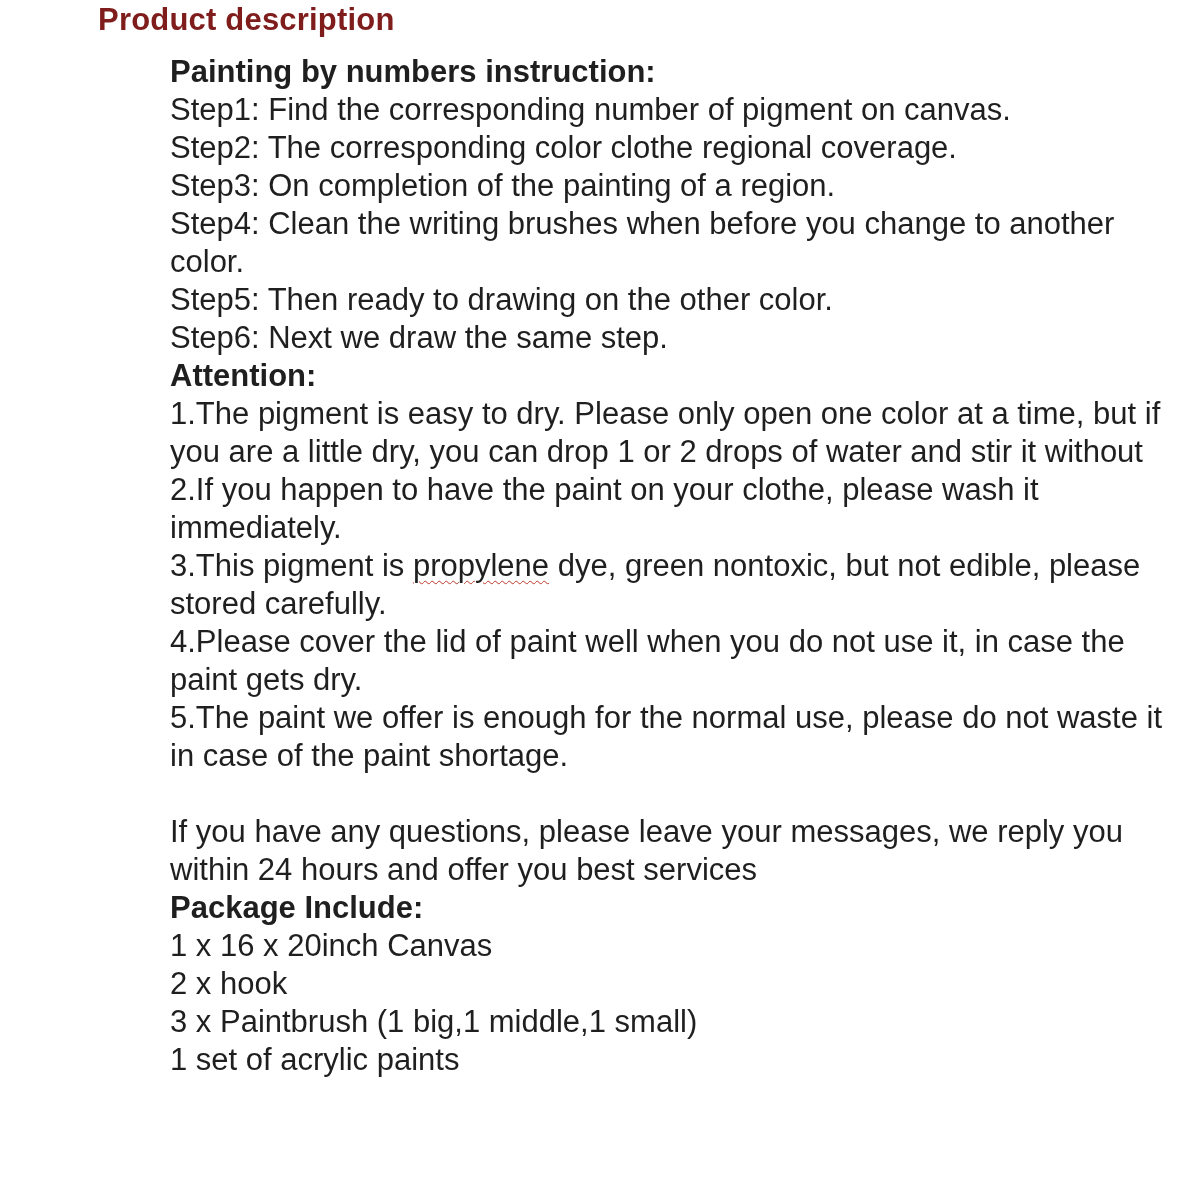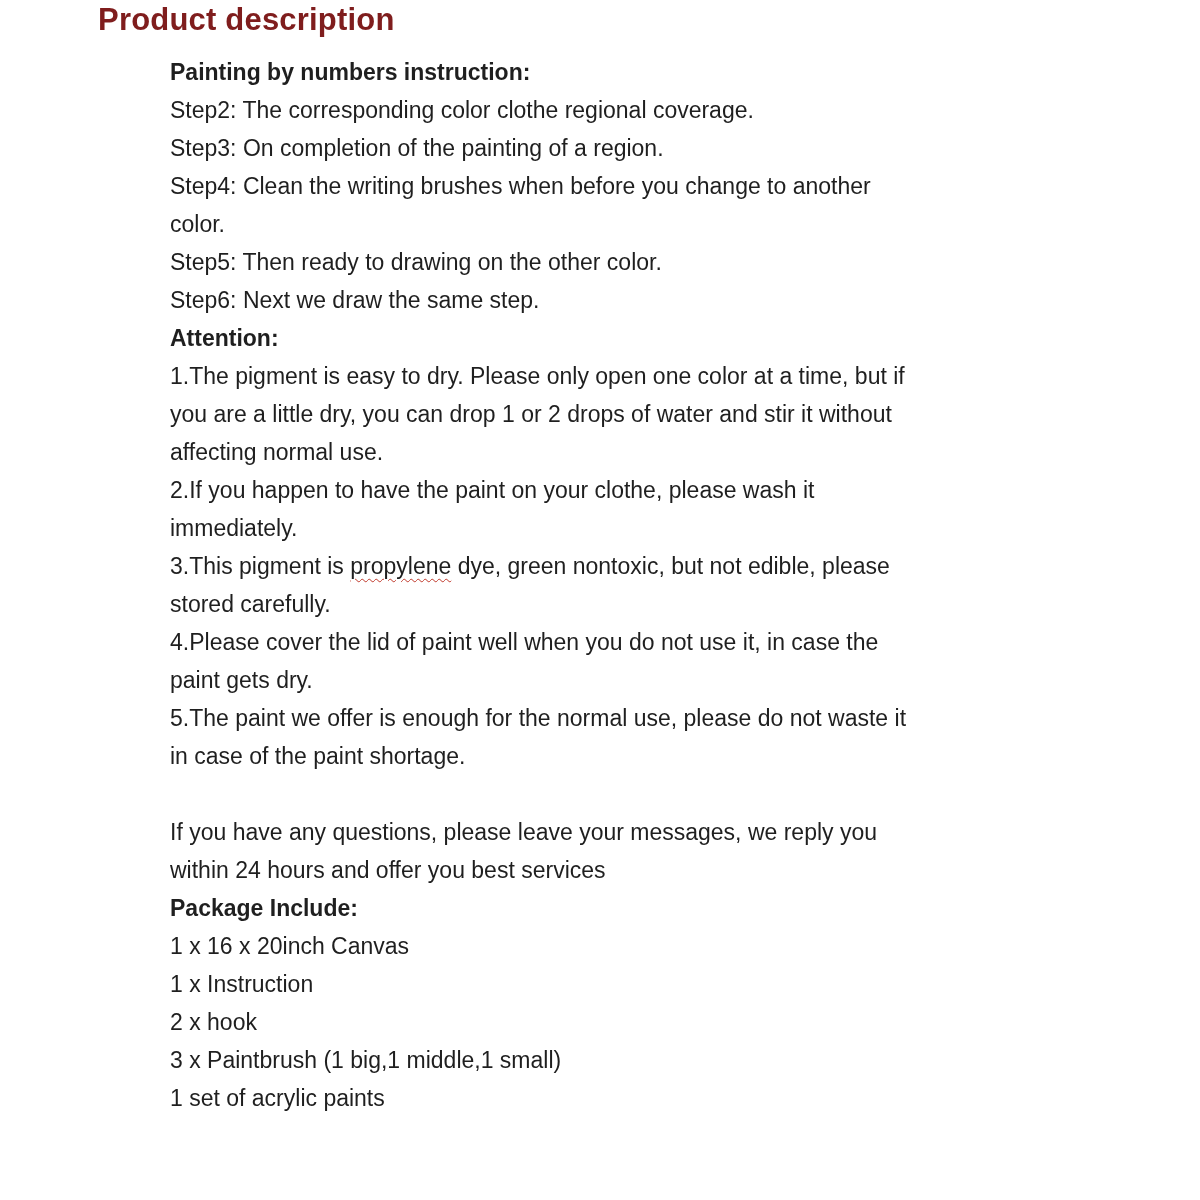--- a/index.html
+++ b/index.html
@@ -1,54 +1,53 @@
 <!DOCTYPE html>
 <html><head>
 <meta charset="utf-8">
 <style>
   html, body { margin: 0; padding: 0; background: #ffffff; }
   body { width: 1200px; height: 1200px; position: relative; overflow: hidden; font-family: "Liberation Sans", sans-serif; color: #1f1f1f; }
   .title { position: absolute; left: 98px; top: 2px; font-size: 31px; font-weight: bold; color: #7f1d1d; letter-spacing: 0.2px; }
-  .content { position: absolute; left: 170px; top: 53px; width: 960px; font-size: 23px; line-height: 38px; }
+  .content { position: absolute; left: 170px; top: 53px; width: 960px; font-size: 31px; line-height: 38px; }
   .line { white-space: nowrap; }
   .bold { font-weight: bold; }
   .blank { height: 38px; }
   .squiggle { text-decoration: underline wavy #c0392b; text-decoration-thickness: 1px; text-underline-offset: 4px; }
 </style>
 </head>
 <body>
 
 <div class="title">Product description</div>
 
 <div class="content">
   <div class="line bold">Painting by numbers instruction:</div>
+  <div class="line">Step1: Find the corresponding number of pigment on canvas.</div>
   <div class="line">Step2: The corresponding color clothe regional coverage.</div>
   <div class="line">Step3: On completion of the painting of a region.</div>
   <div class="line">Step4: Clean the writing brushes when before you change to another</div>
   <div class="line">color.</div>
   <div class="line">Step5: Then ready to drawing on the other color.</div>
   <div class="line">Step6: Next we draw the same step.</div>
 
   <div class="line bold">Attention:</div>
   <div class="line">1.The pigment is easy to dry. Please only open one color at a time, but if</div>
   <div class="line">you are a little dry, you can drop 1 or 2 drops of water and stir it without</div>
-  <div class="line">affecting normal use.</div>
   <div class="line">2.If you happen to have the paint on your clothe, please wash it</div>
   <div class="line">immediately.</div>
   <div class="line"><span>3.This pigment is </span><span class="squiggle">propylene</span><span> dye, green nontoxic, but not edible, please</span></div>
   <div class="line">stored carefully.</div>
   <div class="line">4.Please cover the lid of paint well when you do not use it, in case the</div>
   <div class="line">paint gets dry.</div>
   <div class="line">5.The paint we offer is enough for the normal use, please do not waste it</div>
   <div class="line">in case of the paint shortage.</div>
 
   <div class="blank"></div>
 
   <div class="line">If you have any questions, please leave your messages, we reply you</div>
   <div class="line">within 24 hours and offer you best services</div>
 
   <div class="line bold">Package Include:</div>
   <div class="line">1 x 16 x 20inch Canvas</div>
-  <div class="line">1 x Instruction</div>
   <div class="line">2 x hook</div>
   <div class="line">3 x Paintbrush (1 big,1 middle,1 small)</div>
   <div class="line">1 set of acrylic paints</div>
 </div>
 
 </body></html>

